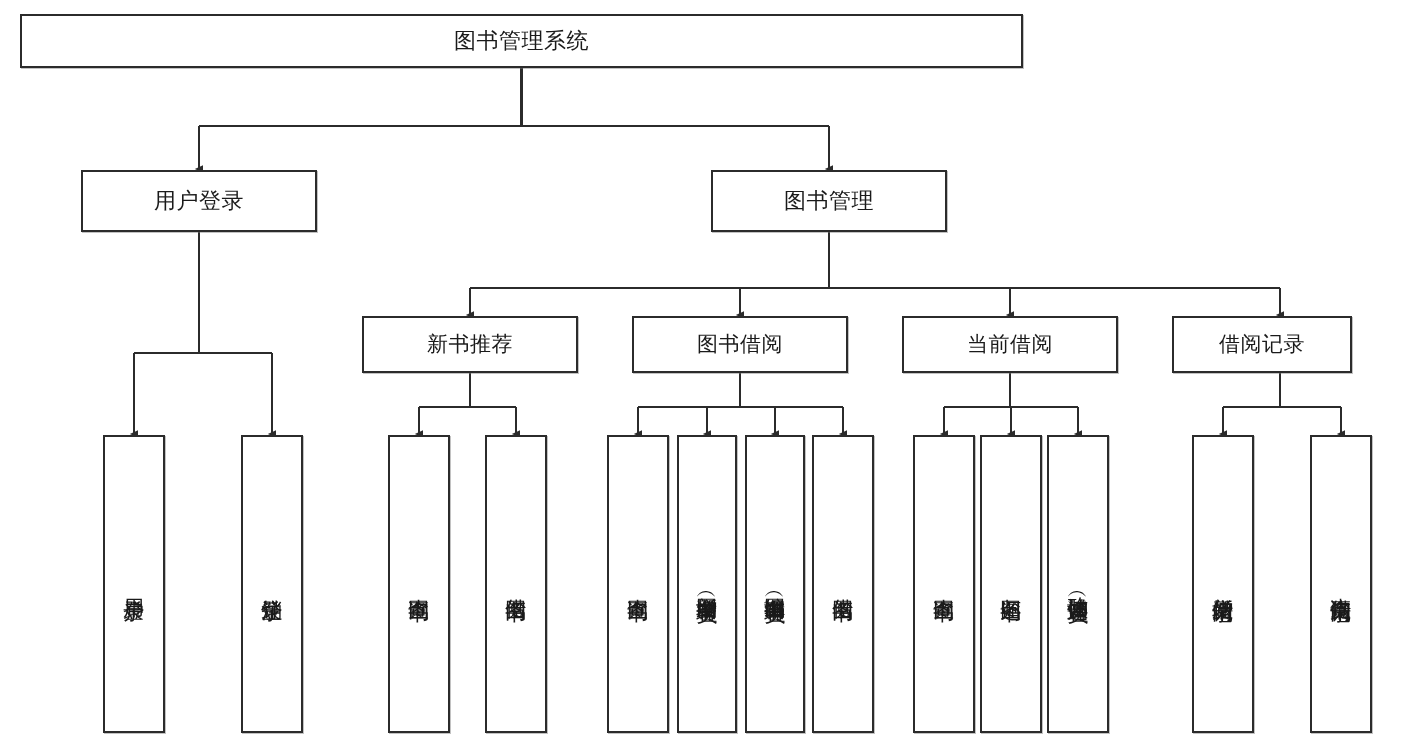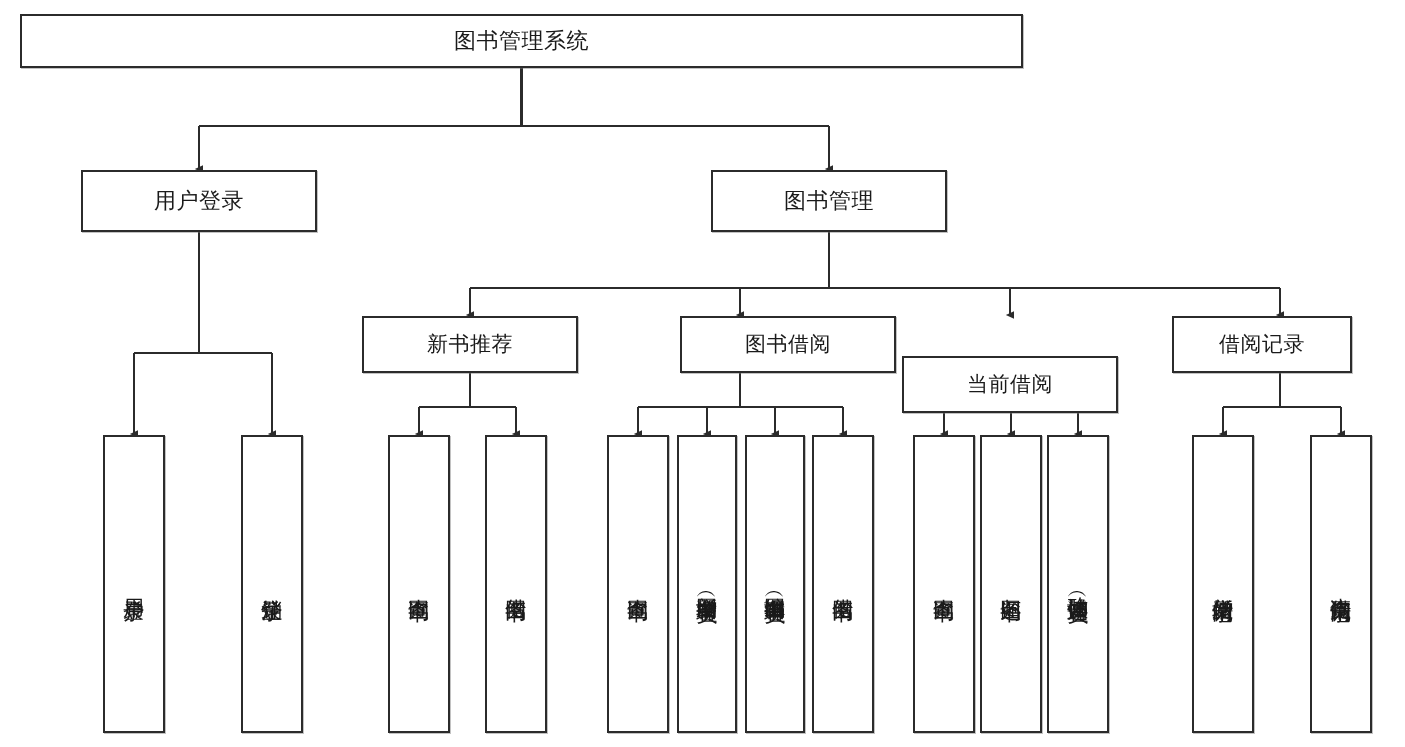--- a/index.html
+++ b/index.html
@@ -122,24 +122,24 @@
       </div>
       <div class="node-box level1" style="left: 81px; top: 170px; width: 236px; height: 62px;">
         <span class="node-label">用户登录</span>
       </div>
       <div class="node-box level1" style="left: 711px; top: 170px; width: 236px; height: 62px;">
         <span class="node-label">图书管理</span>
       </div>
       <div class="node-box level2" style="left: 362px; top: 316px; width: 216px; height: 57px;">
         <span class="node-label">新书推荐</span>
       </div>
-      <div class="node-box level2" style="left: 632px; top: 316px; width: 216px; height: 57px; margin-left: 48px;">
+      <div class="node-box level2" style="left: 632px; top: 316px; width: 216px; height: 57px;">
         <span class="node-label">图书借阅</span>
       </div>
-      <div class="node-box level2" style="left: 902px; top: 316px; width: 216px; height: 57px; margin-top: 40px;">
+      <div class="node-box level2" style="left: 902px; top: 316px; width: 216px; height: 57px;">
         <span class="node-label">当前借阅</span>
       </div>
       <div class="node-box level2" style="left: 1172px; top: 316px; width: 180px; height: 57px;">
         <span class="node-label">借阅记录</span>
       </div>
       <div class="node-box leaf vertical" style="left: 103px; top: 435px; width: 62px; height: 298px;">
         <span class="node-label">用户登录</span>
       </div>
       <div class="node-box leaf vertical" style="left: 241px; top: 435px; width: 62px; height: 298px;">
         <span class="node-label">注销登录</span>

